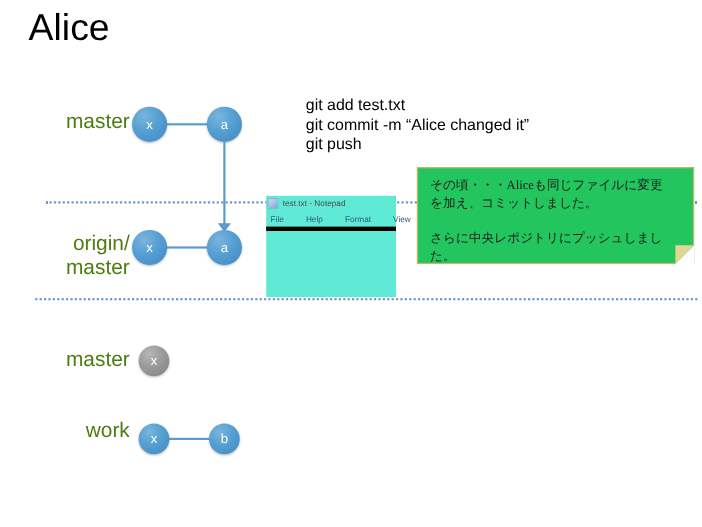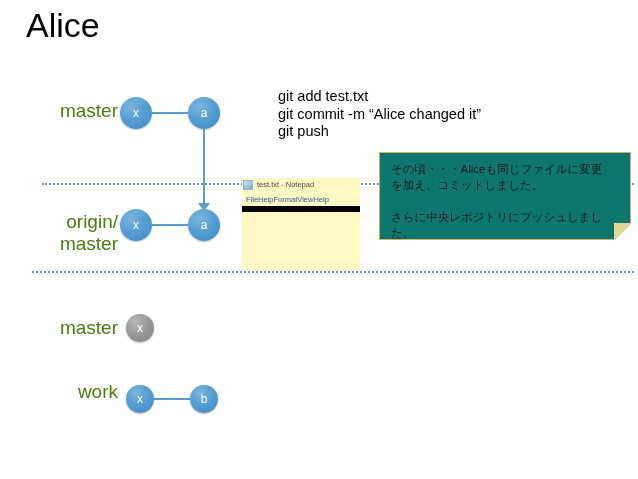--- a/index.html
+++ b/index.html
@@ -103,21 +103,21 @@
     margin-left: 41px;
   }
 
   
   #notepad {
     position: absolute;
     left: 242px;
     top: 178px;
     width: 118px;
     height: 92px;
-    background: #fef9c3;
+    background: #5eead4;
   }
   #notepad-titlebar {
     display: flex;
     align-items: center;
     gap: 4px;
     height: 13px;
     padding-left: 1px;
   }
   #notepad-app-icon {
     width: 10px; height: 10px;
@@ -126,23 +126,23 @@
     box-sizing: border-box;
     flex: none;
   }
   #notepad-title-text {
     font-size: 7.5px;
     color: #4b4b4b;
     white-space: nowrap;
   }
   #notepad-menubar {
     display: flex;
-    gap: 0;
+    gap: 20px;
     padding: 2px 3px 2px 4px;
-    border-bottom: 6px solid #000000;
+    border-bottom: 4px solid #000000;
     margin-top: 2px;
   }
   .notepad-menu-item {
     font-size: 7.5px;
     color: #2f5d8c;
     white-space: nowrap;
   }
   #notepad-body {
     padding: 3px 0 0 4px;
   }
@@ -154,23 +154,24 @@
     white-space: pre;
   }
 
   
   #callout {
     position: absolute;
     left: 379px;
     top: 152px;
     width: 252px;
     height: 88px;
-    background: #0f766e;
+    background: #22c55e;
     border: 1px solid #c9b66a;
     box-sizing: border-box;
+    font-family: Liberation Serif, serif;
   }
   #callout-text {
     padding: 8px 9px 0 11px;
     font-size: 11.5px;
     line-height: 16px;
     color: #1a1a1a;
     white-space: pre-line;
   }
   #callout-fold {
     position: absolute;

